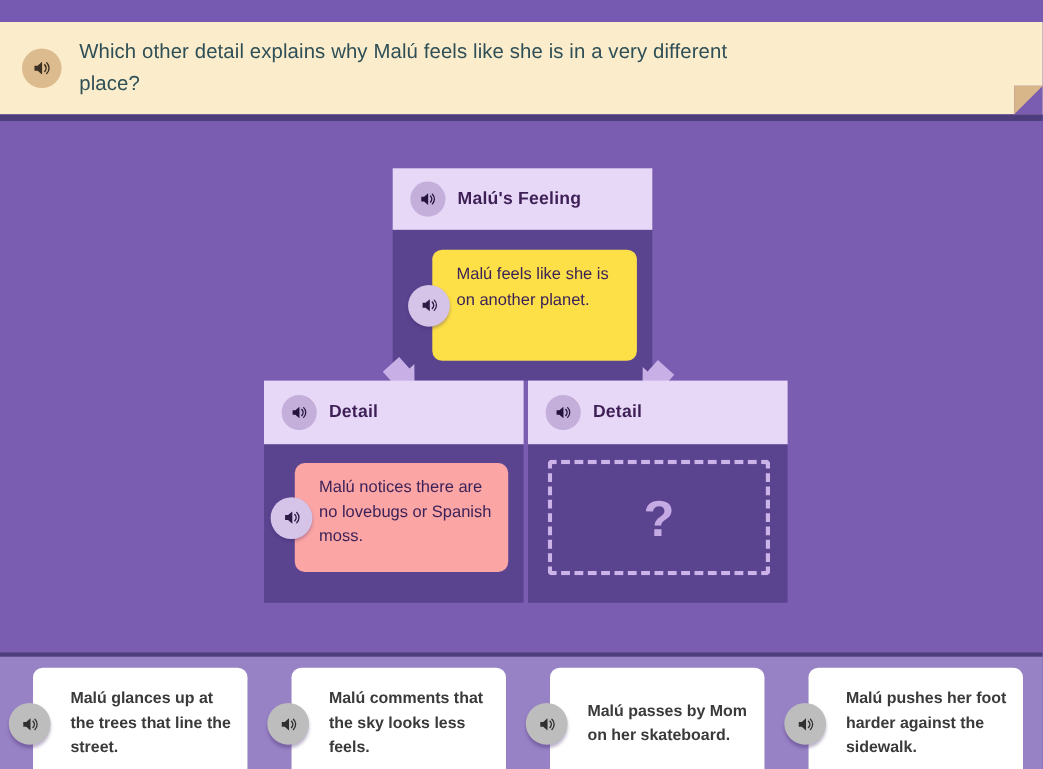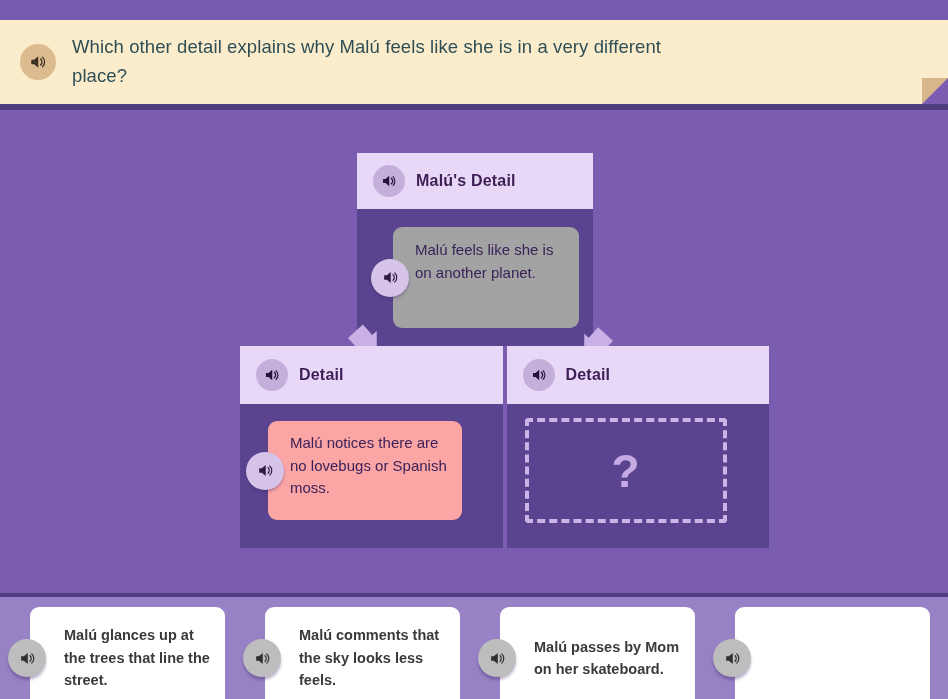--- a/index.html
+++ b/index.html
@@ -96,21 +96,21 @@
   #feeling-body {
     position: absolute;
     left: 0; top: 56px;
     width: 236px; height: 137px;
     background: #5a4490;
   }
   #feeling-card {
     position: absolute;
     left: 36px; top: 18px;
     width: 186px; height: 101px;
-    background: #a3a3a3;
+    background: #fde047;
     border-radius: 9px;
     padding: 12px 14px 12px 22px;
   }
 
   .head-label {
     font-size: 16px;
     font-weight: bold;
     color: #3d1f56;
     margin-left: 11px;
     letter-spacing: .2px;
@@ -136,21 +136,21 @@
 
   
   .arrow { position: absolute; width: 44px; height: 44px; }
   #arrow-left  { left: 104px; top: 171px; }
   #arrow-right { left: 330px; top: 171px; }
 
   
   #detail-row {
     position: absolute;
     left: 0; top: 193px;
-    width: 529px; height: 202px;
+    width: 476px; height: 202px;
     display: flex;
     gap: 4px;
   }
   .detail-panel {
     flex: 1 1 0;
     display: flex;
     flex-direction: column;
   }
   .detail-head {
     height: 58px;
@@ -251,21 +251,21 @@
 
     <div id="feeling-col">
       <div id="feeling-head">
         <div class="spk head-spk">
           <svg width="18" height="18" viewBox="0 0 24 24" aria-hidden="true">
             <path d="M4 9.2h3.4L12.3 5v14L7.4 14.8H4z" fill="#23123a"></path>
             <path d="M15.2 8.4a5.2 5.2 0 0 1 0 7.2" stroke="#23123a" stroke-width="1.7" fill="none" stroke-linecap="round"></path>
             <path d="M17.4 6.1a8.2 8.2 0 0 1 0 11.8" stroke="#23123a" stroke-width="1.5" fill="none" stroke-linecap="round"></path>
           </svg>
         </div>
-        <span class="head-label">Malú's Detail</span>
+        <span class="head-label">Malú's Feeling</span>
       </div>
 
       <div id="feeling-body">
         <div id="feeling-card">
           <div class="spk card-spk">
             <svg width="19" height="19" viewBox="0 0 24 24" aria-hidden="true">
               <path d="M4 9.2h3.4L12.3 5v14L7.4 14.8H4z" fill="#2d1b45"></path>
               <path d="M15.2 8.4a5.2 5.2 0 0 1 0 7.2" stroke="#2d1b45" stroke-width="1.7" fill="none" stroke-linecap="round"></path>
               <path d="M17.4 6.1a8.2 8.2 0 0 1 0 11.8" stroke="#2d1b45" stroke-width="1.5" fill="none" stroke-linecap="round"></path>
             </svg>
@@ -371,18 +371,19 @@
       </div>
 
       <div class="answer-card">
         <div class="spk answer-spk">
           <svg width="19" height="19" viewBox="0 0 24 24" aria-hidden="true">
             <path d="M4 9.2h3.4L12.3 5v14L7.4 14.8H4z" fill="#2f2f2f"></path>
             <path d="M15.2 8.4a5.2 5.2 0 0 1 0 7.2" stroke="#2f2f2f" stroke-width="1.7" fill="none" stroke-linecap="round"></path>
             <path d="M17.4 6.1a8.2 8.2 0 0 1 0 11.8" stroke="#2f2f2f" stroke-width="1.5" fill="none" stroke-linecap="round"></path>
           </svg>
         </div>
+        <div class="answer-text">Malú pushes her foot harder against the sidewalk.</div>
       </div>
 
     </div>
   </div>
 
 </div>
 
 </body></html>

